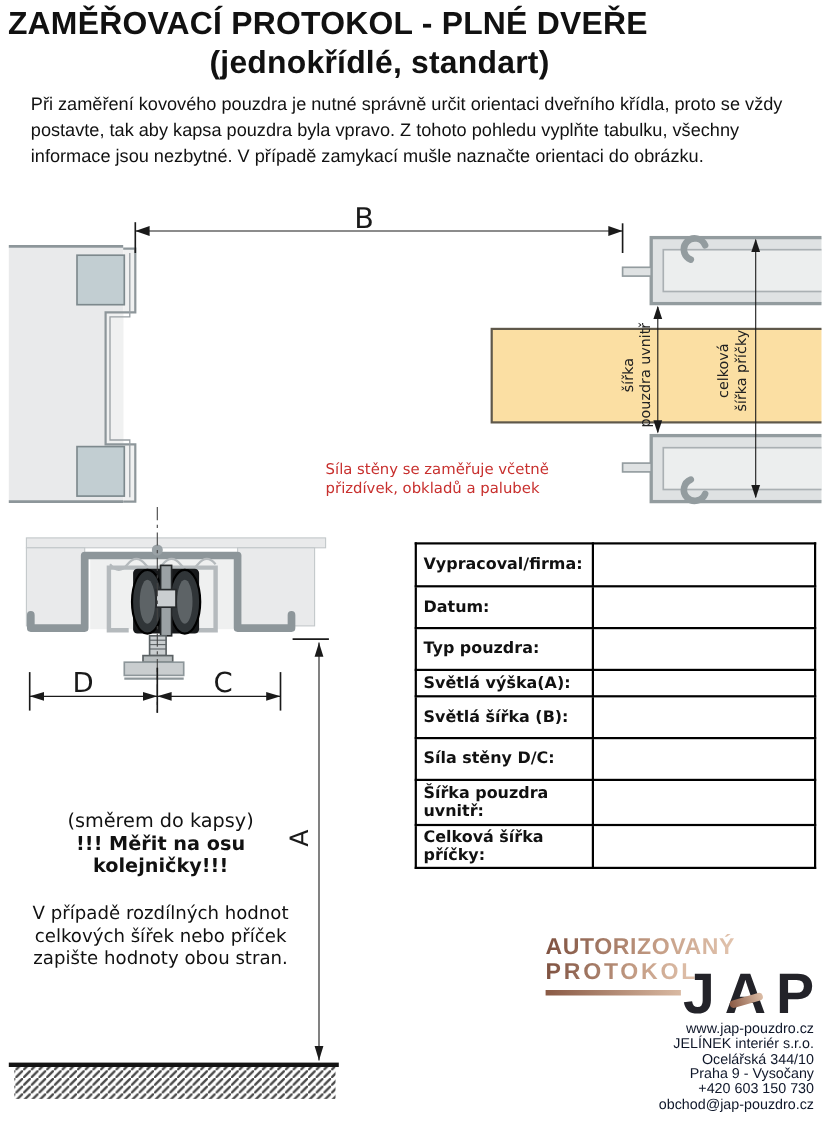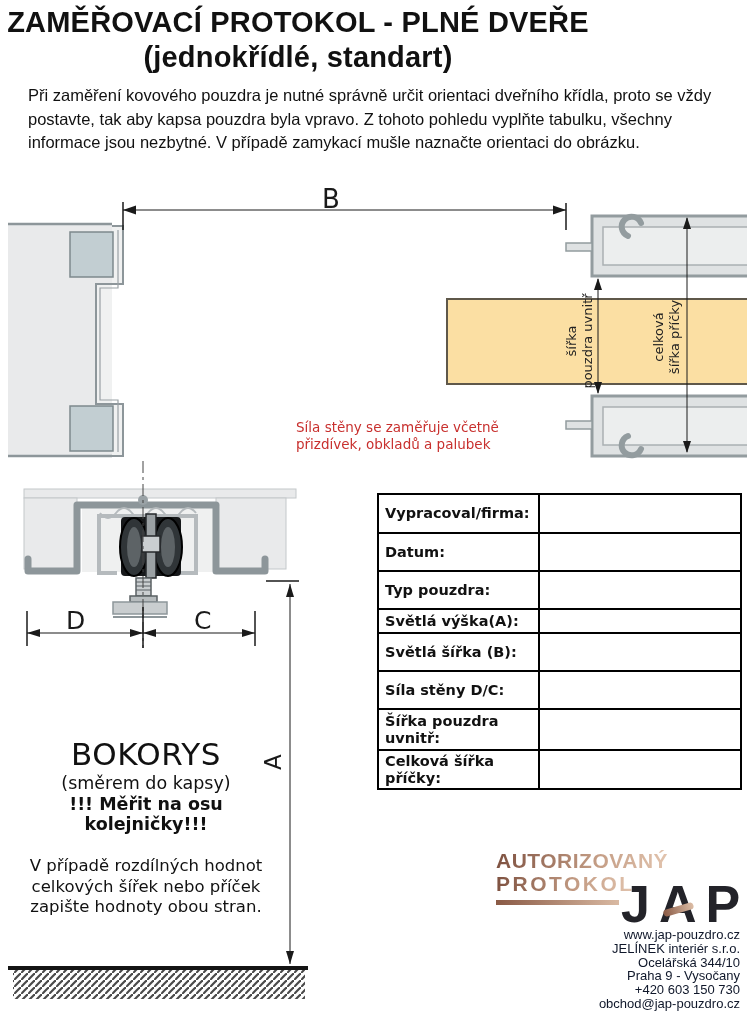--- a/index.html
+++ b/index.html
@@ -1,21 +1,21 @@
 <!DOCTYPE html>
 <html><head>
 <meta charset="utf-8">
 <style>
   html,body{margin:0;padding:0;background:#fff;}
   .page{position:relative;width:747px;height:1020px;background:#fff;overflow:hidden;
         font-family:"Liberation Sans",sans-serif;color:#111;}
   .abs{position:absolute;}
   
   .title{left:0;top:6px;width:596px;text-align:center;font-size:29px;font-weight:bold;letter-spacing:0.2px;}
-  .title2{top:41px;}
+  .title2{top:41px;padding-left:47px;}
   
   .intro{left:28px;top:84px;width:700px;font-size:16.5px;line-height:23.5px;}
   
   .drawing{left:0;top:0;width:747px;height:1020px;}
   
   .dim{font-family:"DejaVu Sans",sans-serif;color:#1a1a1a;}
   .dim-b{left:322px;top:184px;font-size:26px;}
   .dim-d{left:66px;top:606px;font-size:25px;}
   .dim-c{left:194px;top:606px;font-size:25px;}
   .dim-a{left:258px;top:747px;width:34px;height:30px;font-size:23px;text-align:center;
@@ -219,21 +219,20 @@
         <td></td>
         </tr>
       <tr style="height:38px">
         <td class="lbl">Celková šířka příčky:</td>
         <td></td>
         </tr>
     </tbody>
   </table>
 
   <div class="abs sideview">
-    <div class="sv-title">BOKORYS</div>
     <div class="sv-sub">(směrem do kapsy)</div>
     <div class="sv-warn">!!! Měřit na osu kolejničky!!!</div>
     <div class="sv-note">V případě rozdílných hodnot celkových šířek nebo příček zapište hodnoty obou stran.</div>
   </div>
 
   <div class="abs bronze-text auth1">AUTORIZOVANÝ</div>
   <div class="abs bronze-text auth2">PROTOKOL</div>
   <div class="abs bronze-bar"></div>
   <div class="abs brand">JAP</div>
   <div class="abs swoosh"></div>

